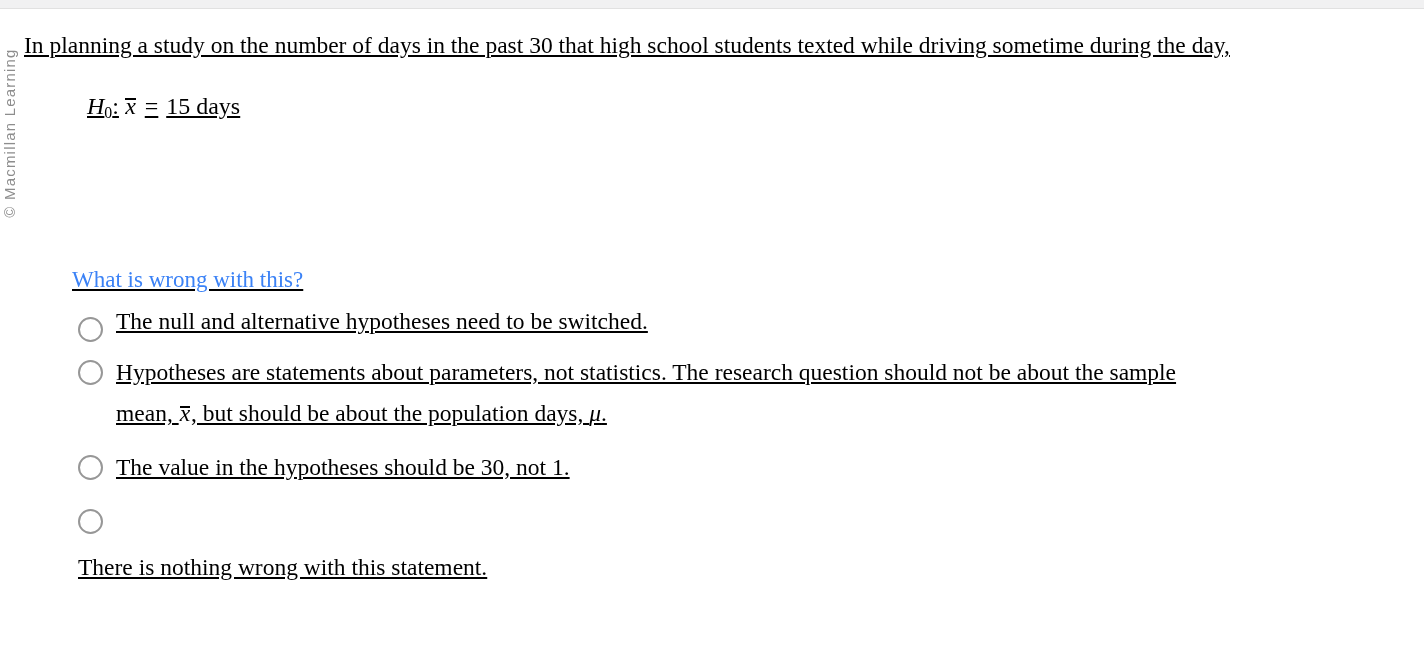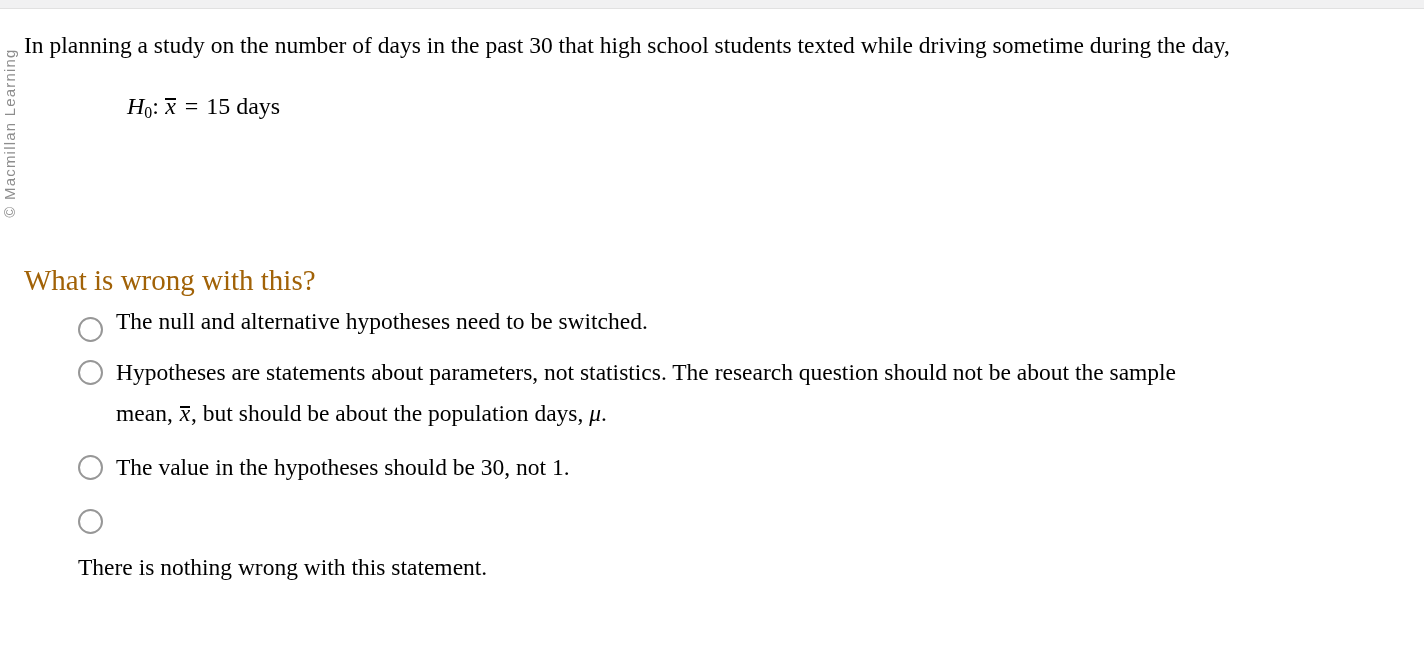--- a/index.html
+++ b/index.html
@@ -19,24 +19,24 @@
   .copyright {
     position:absolute;
     left:9px; top:133px;
     transform:translate(-50%,-50%) rotate(-90deg);
     white-space:nowrap;
     font-family:"Liberation Sans", sans-serif;
     font-size:15px;
     letter-spacing:1.2px;
     color:#8d8d8d;
   }
-  .content { padding-left:24px; padding-right:26px; }
+  .content { padding-left:24px; padding-right:26px;text-decoration:underline; }
   .question { margin-top:17px; font-size:23.5px; line-height:38px; }
   .hypotheses {
-    margin-top:25px; margin-left:103px;
+    margin-top:25px; margin-left:63px;
     font-size:24px; line-height:35px;
   }
   .math-h { font-style:italic; }
   .math-sub { font-size:0.66em; font-style:normal; vertical-align:-0.25em; }
   .math-sub.it { font-style:italic; }
   .math-colon { padding-right:0.22em; }
   .xbar {
     font-style:italic;
     position:relative;
     display:inline-block;
@@ -46,23 +46,23 @@
   .xbar::before {
     content:"";
     position:absolute;
     left:1px; right:1px; top:0.17em;
     height:0.07em;
     background:currentColor;
   }
   .relation { margin:0 0.33em; }
   .mu { font-style:italic; }
   .prompt {
-    margin-top:135px; 
-    font-size:29px; line-height:30px;
-    color:#a16207;
+    margin-top:135px; margin-left:48px;
+    font-size:23px; line-height:30px;
+    color:#3b82f6;
   }
   .options { margin-left:54px; }
   .option-row {
     display:flex;
     align-items:flex-start;
     gap:13px;
     font-size:23.5px;
     line-height:41px;
   }
   .option-row.m1 { margin-top:6px;align-items:flex-end; }

